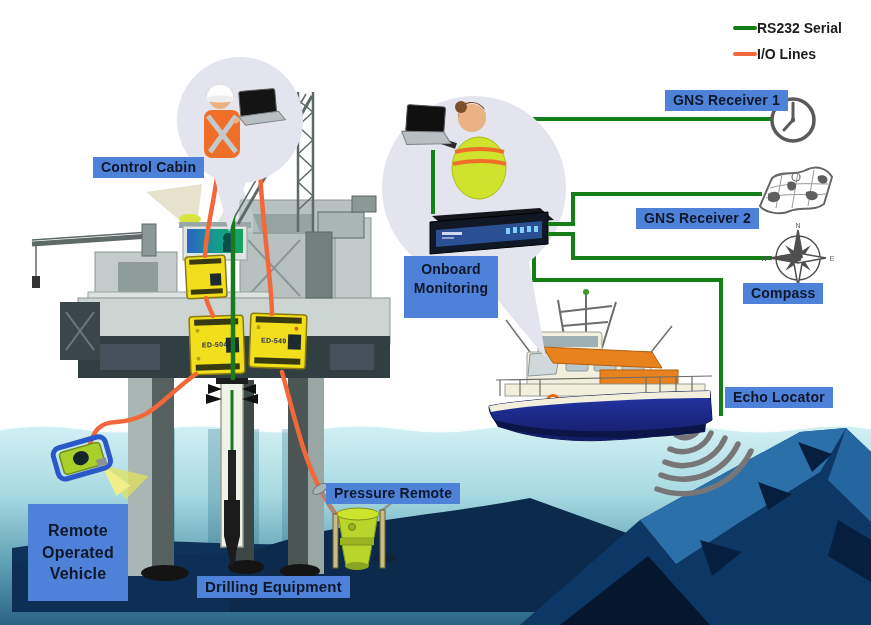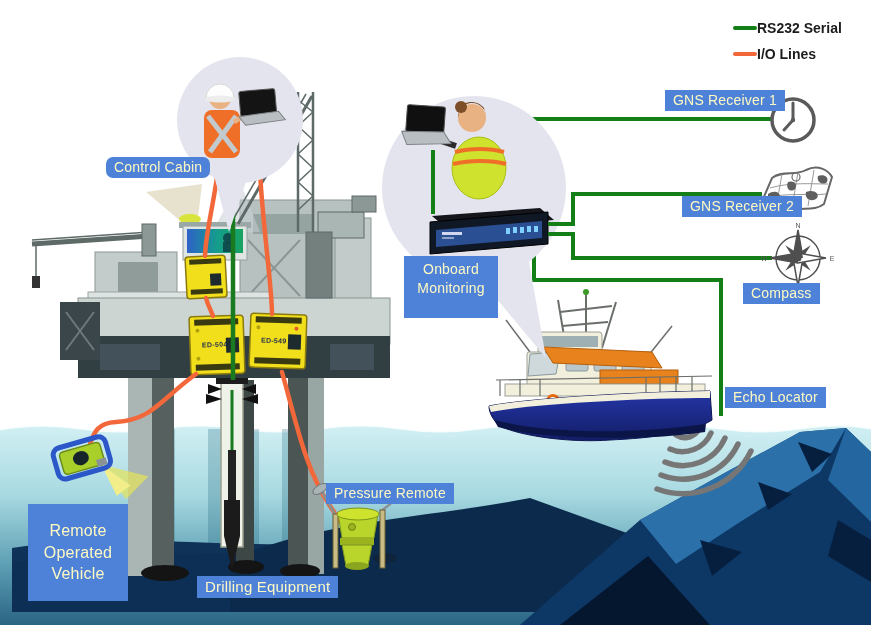--- a/index.html
+++ b/index.html
@@ -1,19 +1,19 @@
 <!DOCTYPE html>
 <html><head>
 <meta charset="utf-8">
 <style>
   html,body{margin:0;padding:0;background:#fff;}
   #stage{position:relative;width:871px;height:625px;background:#ffffff;overflow:hidden;
          font-family:"Liberation Sans",sans-serif;}
   #art{position:absolute;left:0;top:0;}
-  .tag{position:absolute;background:#4e82d8;color:#fef9c3;font-size:14px;font-weight:400;
+  .tag{position:absolute;background:#4e82d8;color:#0f172a;font-size:14px;font-weight:700;
        padding:2px 8px 3px;white-space:nowrap;letter-spacing:.2px;}
   .tag.multi{white-space:normal;text-align:center;line-height:1.35;}
   #legend{position:absolute;left:733px;top:20px;display:flex;flex-direction:column;gap:10px;}
   .legend-row{display:flex;align-items:center;}
   .legend-swatch{width:24px;height:4px;border-radius:2px;}
   .legend-label{font-size:14px;font-weight:700;color:#1c1c1c;}
   .module-label{position:absolute;color:#1d2a4e;font-size:7px;font-weight:700;
                 letter-spacing:.3px;}
 </style>
 </head>
@@ -350,24 +350,24 @@
     <text x="798" y="228" font-size="7" fill="#555" text-anchor="middle">N</text>
     <text x="832" y="261" font-size="7" fill="#555" text-anchor="middle">E</text>
     <text x="798" y="296" font-size="7" fill="#555" text-anchor="middle">S</text>
     <text x="764" y="261" font-size="7" fill="#555" text-anchor="middle">W</text>
   </g>
 </svg>
 
 <span class="module-label" style="left:202px;top:341px;transform:rotate(-2deg);">ED-504</span>
 <span class="module-label" style="left:261px;top:337px;transform:rotate(2deg);">ED-549</span>
 
-<div class="tag" style="left:106px;top:157px;border-radius:7px;">Control Cabin</div>
+<div class="tag" style="left:93px;top:157px;">Control Cabin</div>
 <div class="tag multi" style="left:404px;top:256px;width:86px;padding:4px 4px 20px;">Onboard Monitoring</div>
 <div class="tag" style="left:665px;top:90px;">GNS Receiver 1</div>
-<div class="tag" style="left:636px;top:196px;margin-left:46px;">GNS Receiver 2</div>
+<div class="tag" style="left:636px;top:208px;">GNS Receiver 2</div>
 <div class="tag" style="left:743px;top:283px;">Compass</div>
 <div class="tag" style="left:725px;top:387px;">Echo  Locator</div>
 <div class="tag multi" style="left:28px;top:504px;width:96px;font-size:16px;padding:16px 2px;">Remote Operated Vehicle</div>
 <div class="tag" style="left:189px;top:576px;font-size:15px;margin-left:8px;">Drilling Equipment</div>
 <div class="tag" style="left:326px;top:483px;">Pressure Remote</div>
 
 <div id="legend">
   <div class="legend-row">
     <span class="legend-swatch" style="background:#157f17;"></span>
     <span class="legend-label">RS232 Serial</span>

